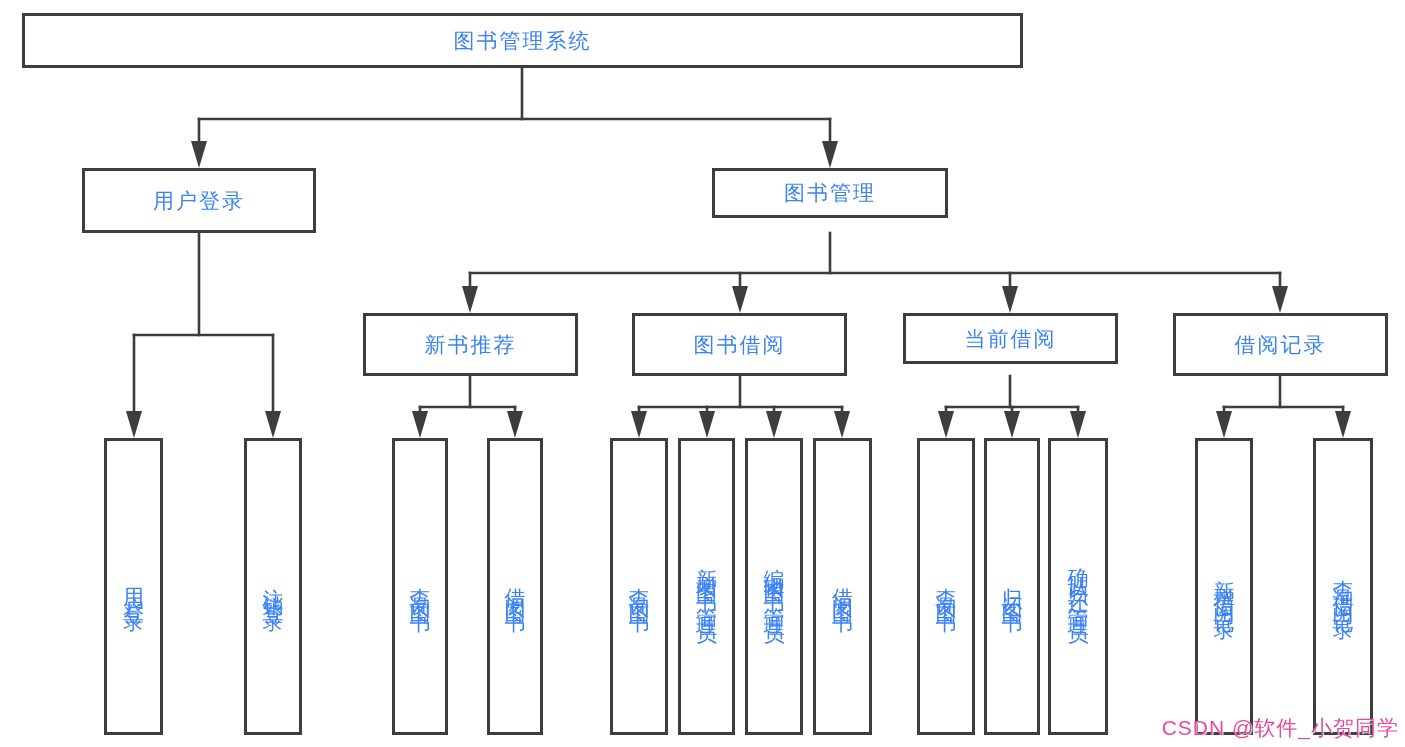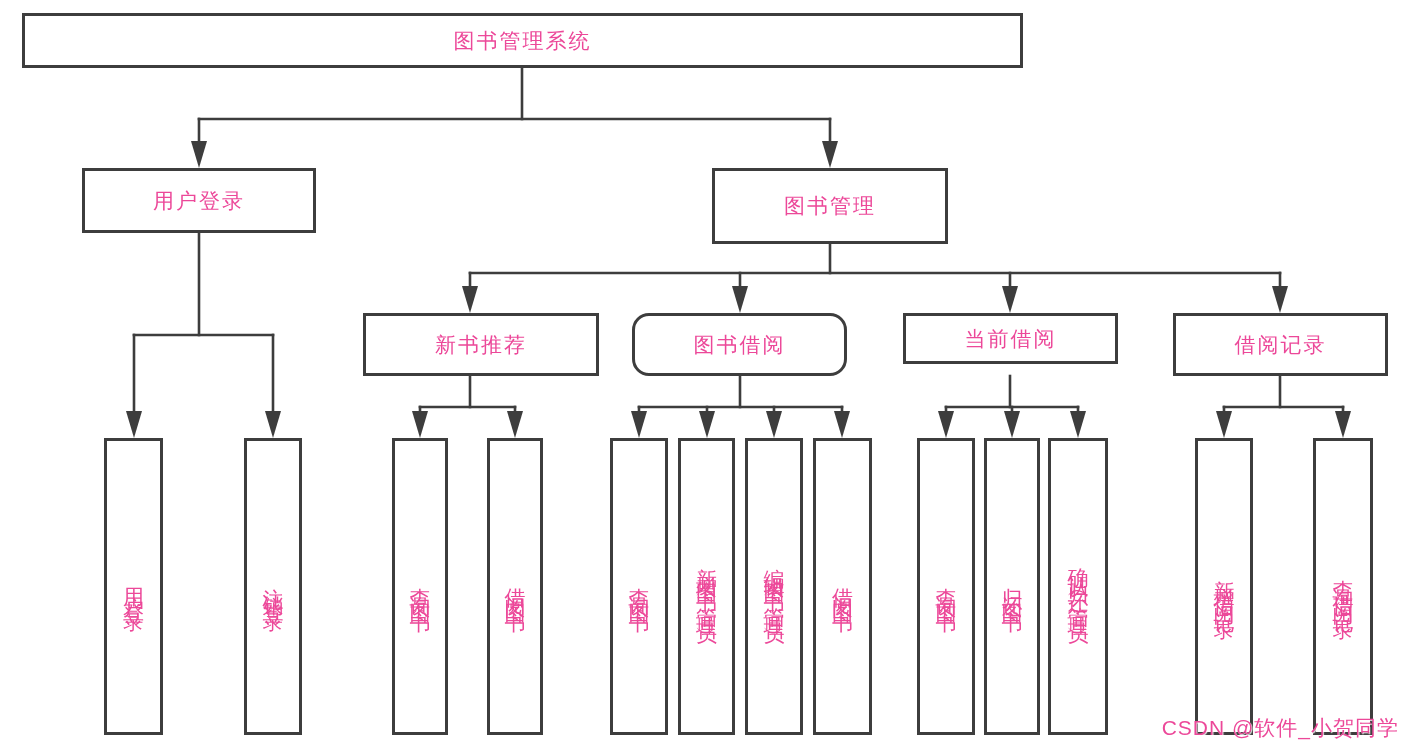--- a/index.html
+++ b/index.html
@@ -3,21 +3,21 @@
 <meta charset="utf-8">
 <style>
   html,body{margin:0;padding:0;background:#fff;}
   .stage{
     position:relative;width:1405px;height:747px;background:#ffffff;
     font-family:"Liberation Sans","DejaVu Sans",sans-serif;overflow:hidden;
   }
   .connectors{position:absolute;left:0;top:0;z-index:1;}
   .node{
     position:absolute;box-sizing:border-box;background:#ffffff;
-    border:3px solid #3d3d3d;color:#ec4899;z-index:2;
+    border:3px solid #3d3d3d;color:#3b82f6;z-index:2;
     display:flex;align-items:center;justify-content:center;
   }
   .node.h .label{font-size:21px;letter-spacing:2px;white-space:nowrap;}
   .node.v .label{
     writing-mode:vertical-rl;text-orientation:mixed;
     font-size:21px;letter-spacing:8px;line-height:1.15;white-space:nowrap;
   }
   .watermark{
     position:absolute;right:6px;top:714px;z-index:5;
     font-size:21px;letter-spacing:1px;color:#ec4899;
@@ -85,28 +85,28 @@
       <polygon points="1335,411 1351,411 1343,438" fill="#3d3d3d"></polygon>
     </svg>
 
   <div class="node h" style="left:22px;top:13px;width:1001px;height:55px;">
     <span class="label">图书管理系统</span>
   </div>
 
   <div class="node h" style="left:82px;top:168px;width:234px;height:65px;">
     <span class="label">用户登录</span>
   </div>
-  <div class="node h" style="left:712px;top:168px;width:236px;height:76px;">
+  <div class="node h" style="left:712px;top:168px;width:236px;height:50px;">
     <span class="label">图书管理</span>
   </div>
 
-  <div class="node h" style="left:363px;top:313px;width:236px;height:63px;">
+  <div class="node h" style="left:363px;top:313px;width:215px;height:63px;">
     <span class="label">新书推荐</span>
   </div>
-  <div class="node h" style="left:632px;top:313px;width:215px;height:63px;border-radius:17px;">
+  <div class="node h" style="left:632px;top:313px;width:215px;height:63px;">
     <span class="label">图书借阅</span>
   </div>
   <div class="node h" style="left:903px;top:313px;width:215px;height:51px;">
     <span class="label">当前借阅</span>
   </div>
   <div class="node h" style="left:1173px;top:313px;width:215px;height:63px;">
     <span class="label">借阅记录</span>
   </div>
 
   <div class="node v" style="left:104px;top:438px;width:59px;height:297px;">

